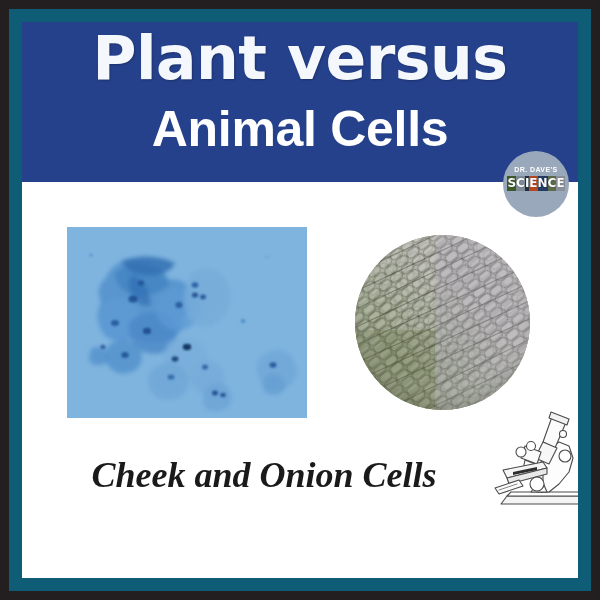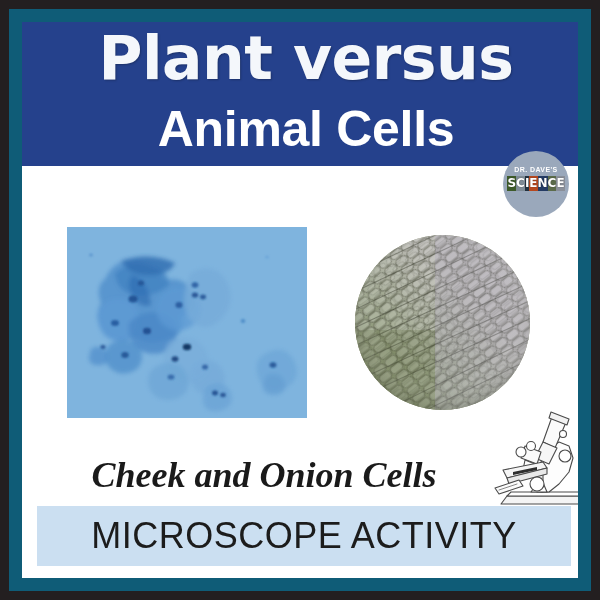--- a/index.html
+++ b/index.html
@@ -45,24 +45,23 @@
     overflow: hidden;
     box-sizing: border-box;
   }
 
   
   .header-band {
     position: absolute;
     left: 0;
     top: 0;
     width: 100%;
-    height: 144px;
+    height: 160px;
     background: #25418c;
     overflow: visible;
-    padding-left: 12px;
   }
   .title-line-1 {
     position: absolute;
     left: 0;
     right: 0;
     top: 6px;
     text-align: center;
     color: #f4f7fb;
     font-family: "DejaVu Sans", sans-serif;
     font-weight: bold;
@@ -392,20 +391,17 @@
               <circle cx="52" cy="80" r="7" fill="#ffffff"></circle>
               <circle cx="80" cy="52" r="6" fill="#ffffff"></circle>
               <circle cx="78" cy="30" r="3.5" fill="#ffffff"></circle>
 
               <path d="M10 84 L34 76 L38 82 L14 90 Z" fill="#fbfbfb"></path>
               <path d="M14 86 L32 80" stroke="#6a6a6a" stroke-width="0.8" fill="none"></path>
             </g>
           </svg>
         </div>
 
-        <div class="banner">
-          <span class="banner-text">MICROSCOPE ACTIVITY</span>
-        </div>
 
       </div>
     </div>
   </div>
 </div>
 
 </body></html>

